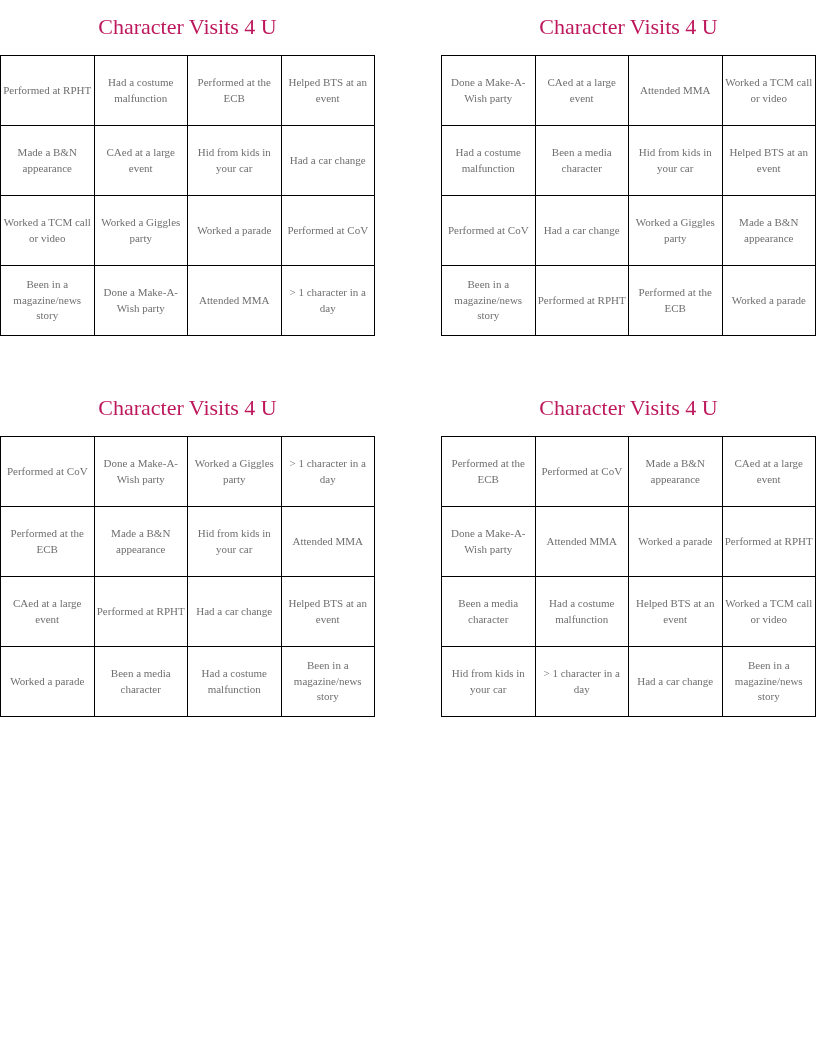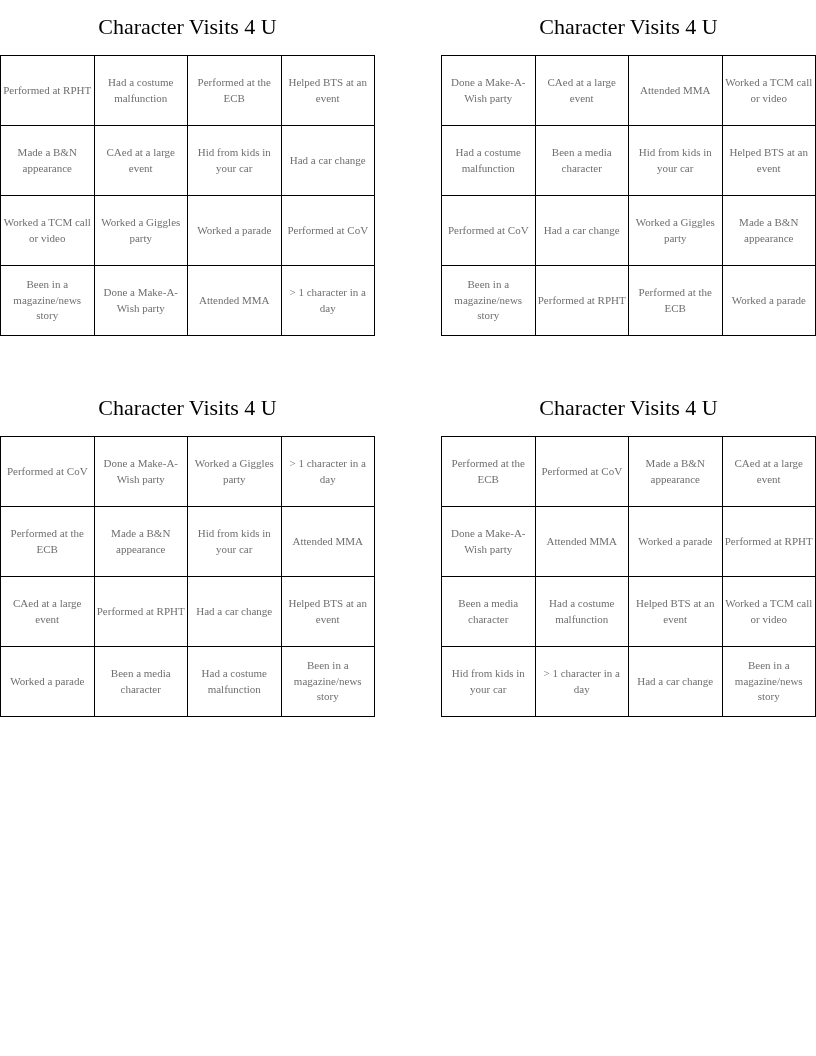--- a/index.html
+++ b/index.html
@@ -1,20 +1,20 @@
 <!DOCTYPE html>
 <html><head>
   <meta charset="utf-8">
   <style>
     html, body { margin: 0; padding: 0; background: #ffffff; }
     body { width: 816px; height: 1056px; position: relative; overflow: hidden; }
     .card { position: absolute; width: 375px; }
     .card-title {
       font-family: "Liberation Serif", "DejaVu Serif", serif;
-      font-size: 22px; color: #000000; text-align: center;
+      font-size: 22px; color: #be185d; text-align: center;
       height: 55px; line-height: 54px; margin: 0; font-weight: normal;
     }
     table.grid {
       border-collapse: collapse; table-layout: fixed;
       width: 375px; height: 281px;
     }
     table.grid td {
       border: 1px solid #000;
       width: 25%; height: 70px;
       text-align: center; vertical-align: middle;

